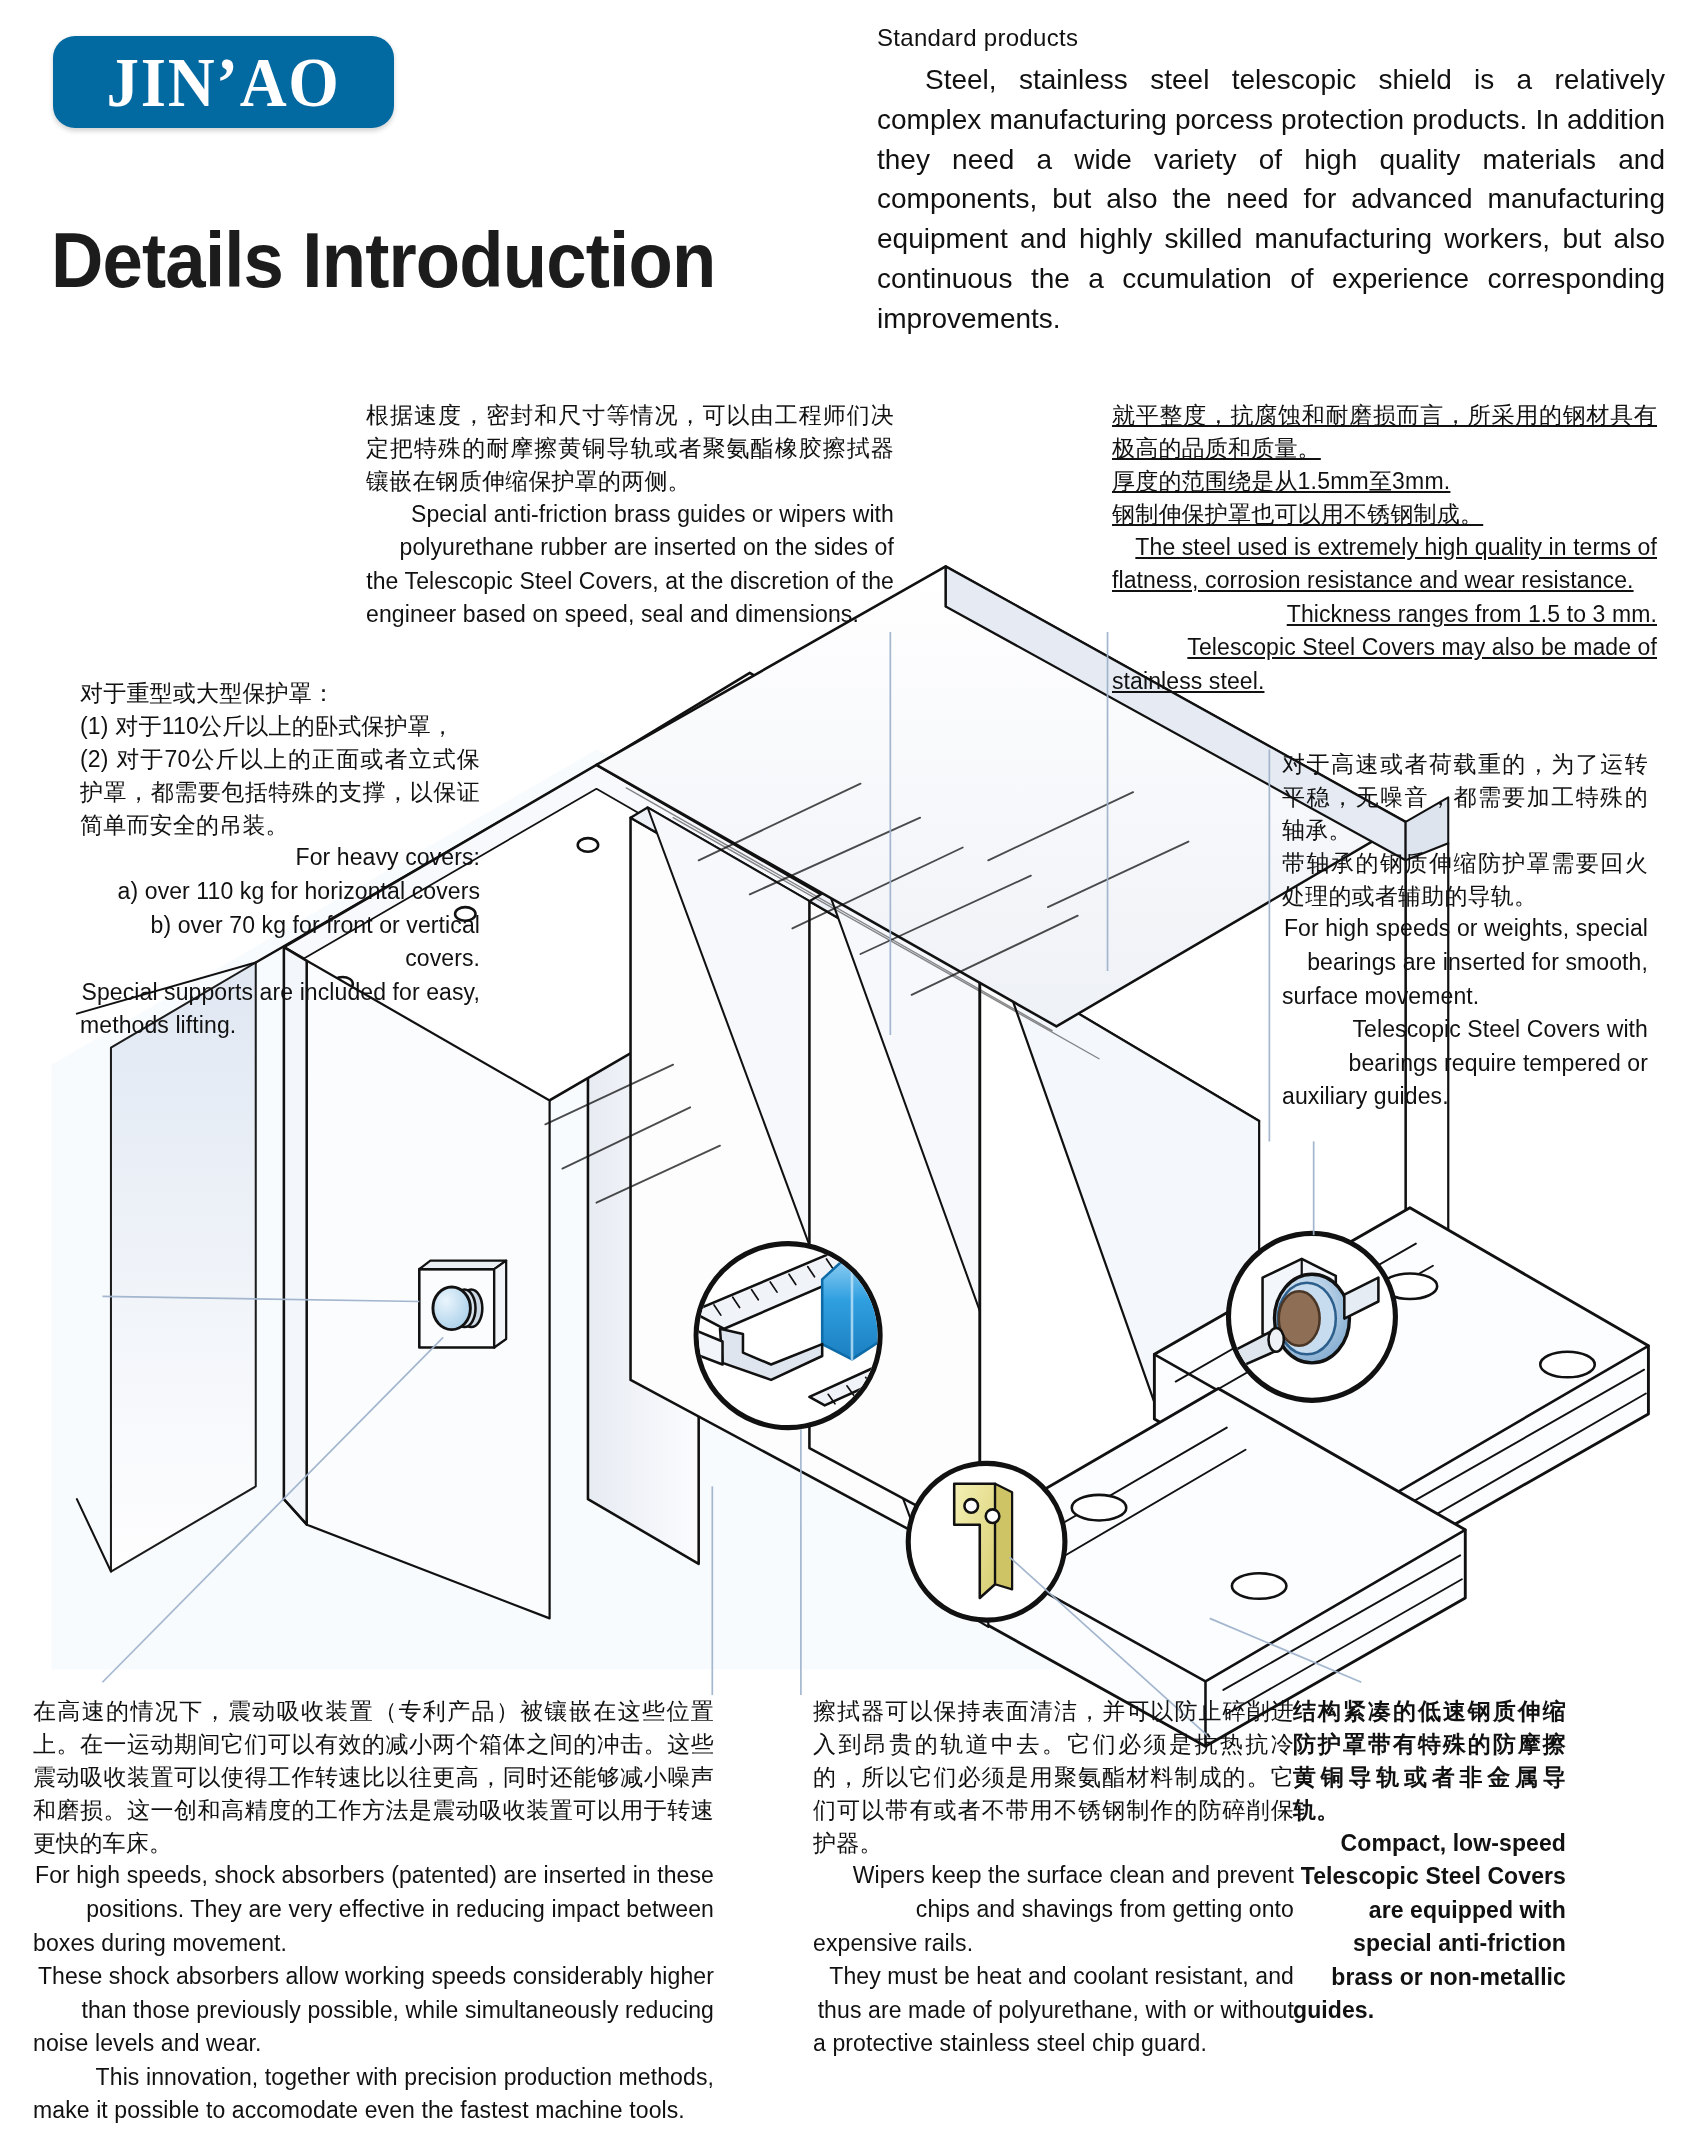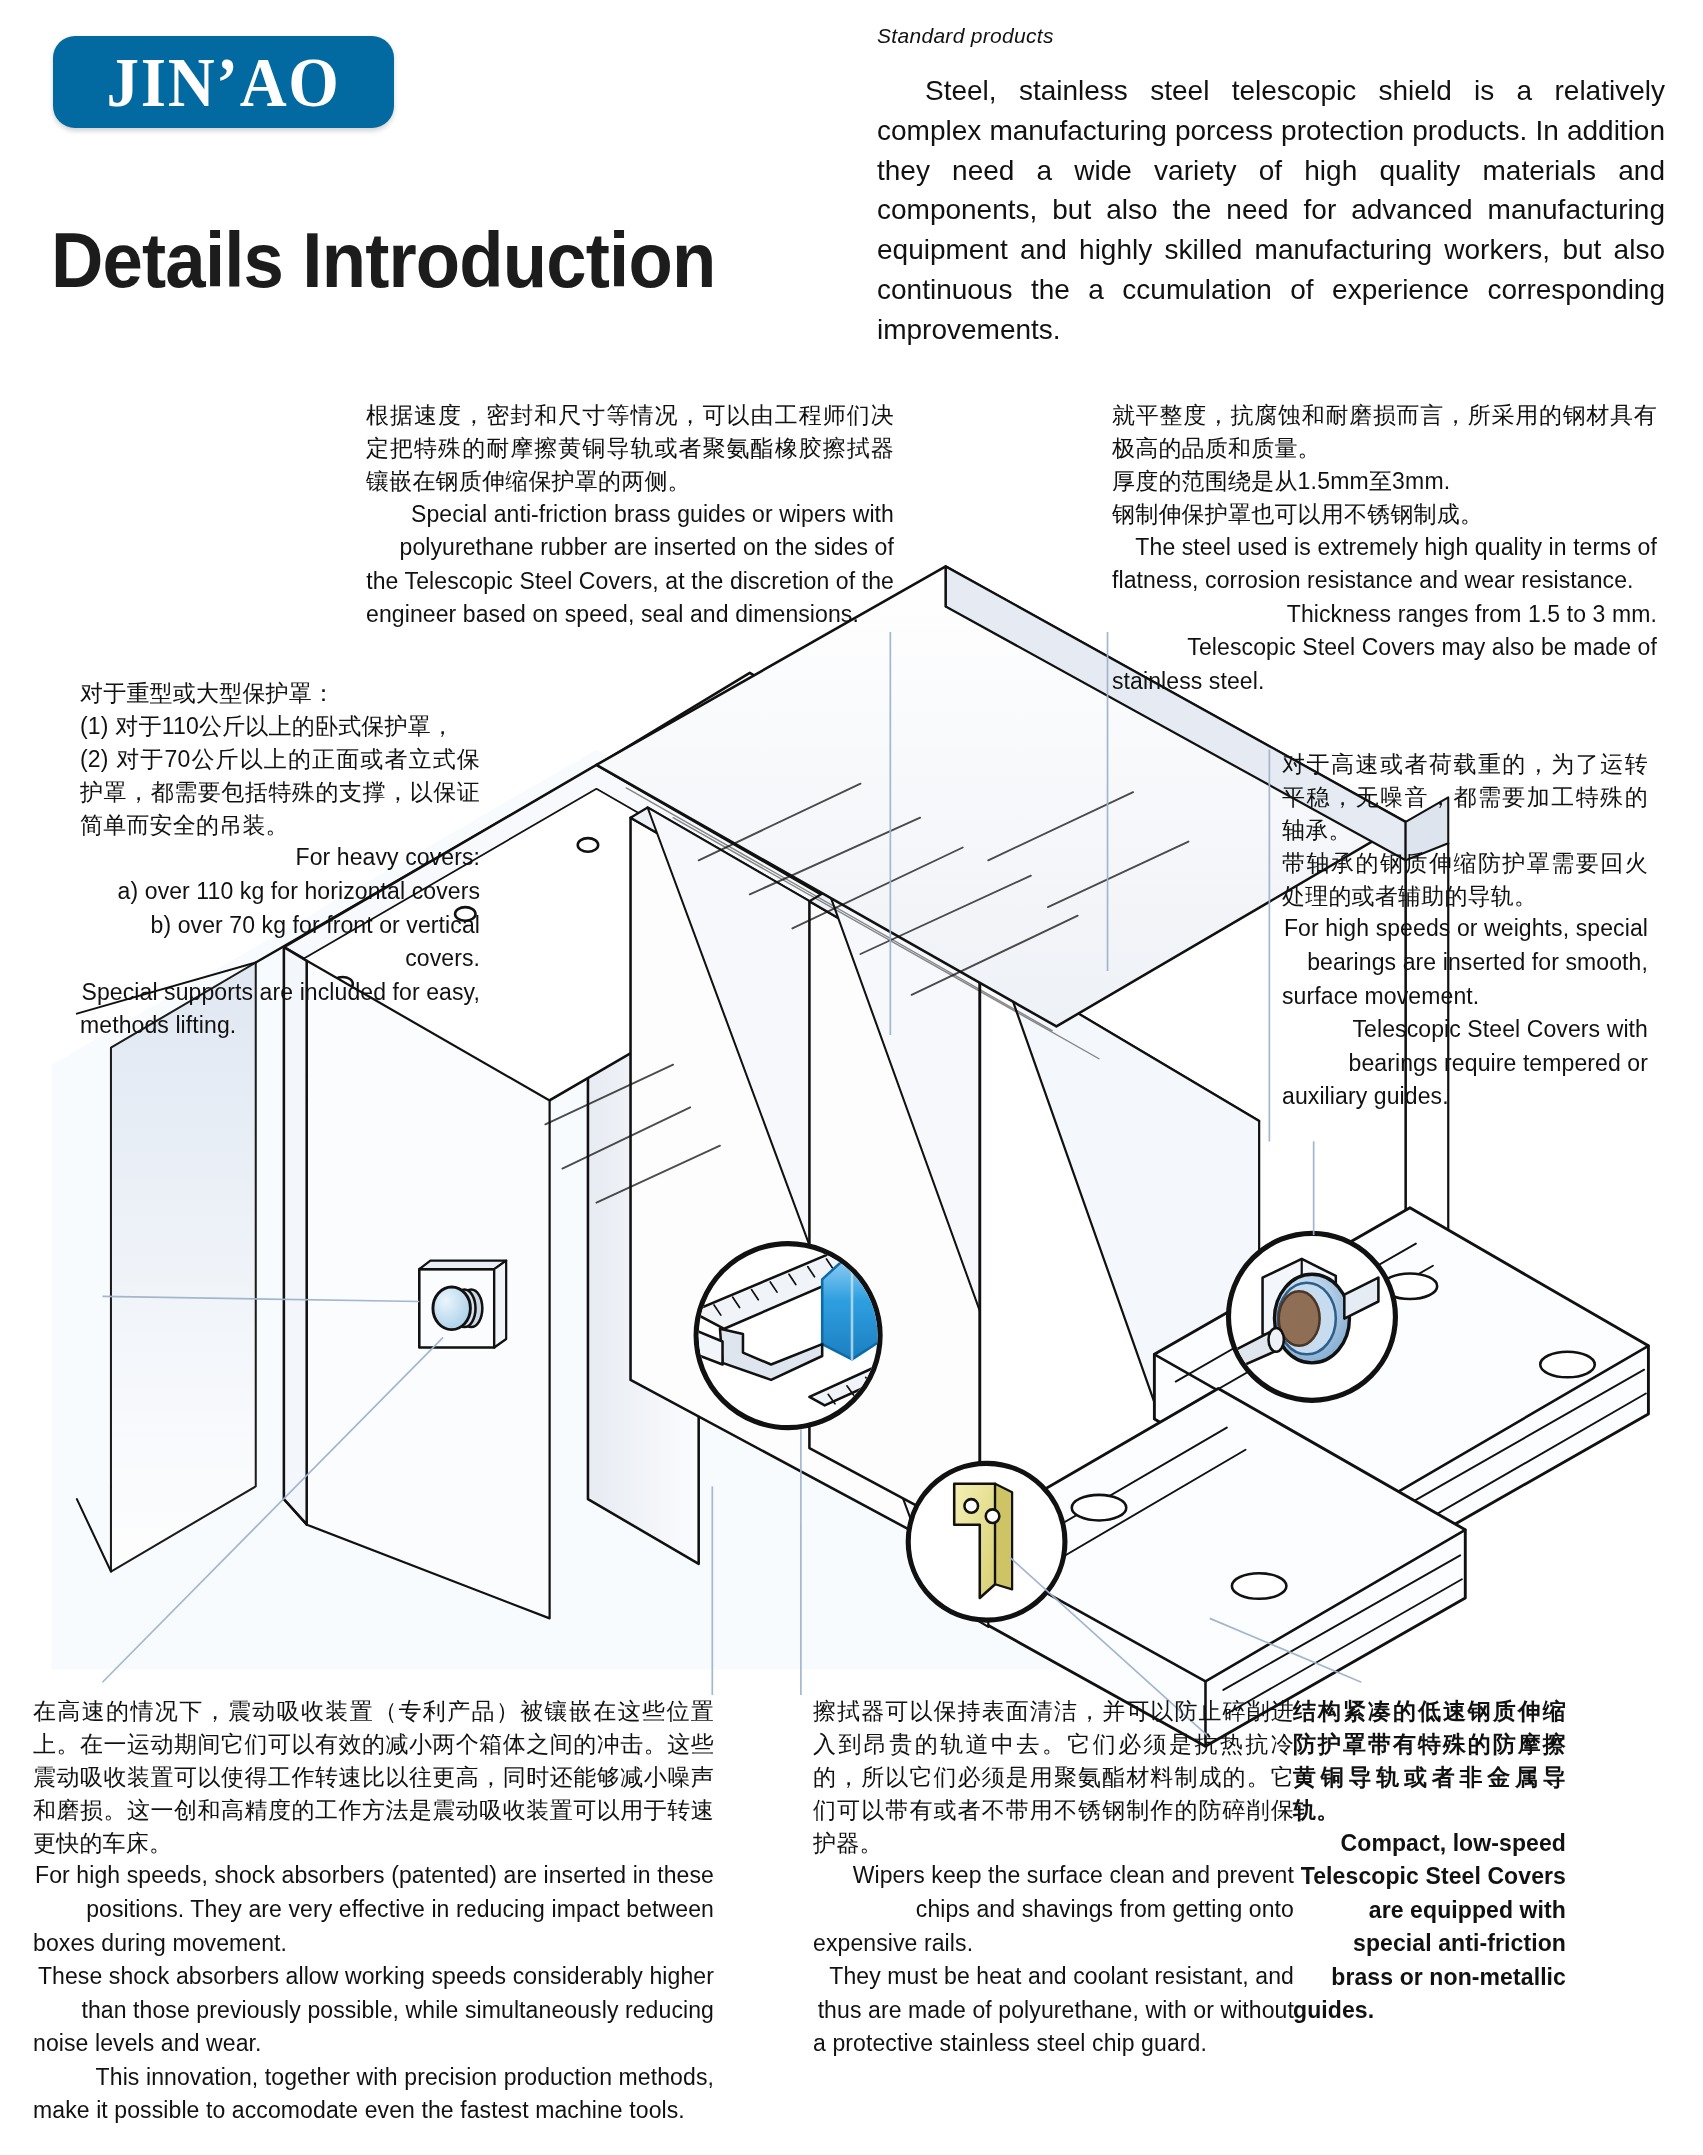--- a/index.html
+++ b/index.html
@@ -14,32 +14,32 @@
         font-size:65px;color:#fff;letter-spacing:1.7px;line-height:1;
         transform:scaleY(1.08);}
 
   
   #title{position:absolute;left:51px;top:215px;font-size:78px;font-weight:bold;
          letter-spacing:-0.9px;color:#1c1c1c;transform:scaleX(.93);transform-origin:left center;
          white-space:nowrap;}
 
   
   #hdr{position:absolute;left:877px;top:24px;width:788px;}
-  #hdr .h-title{font-size:21px;margin-bottom:23px;letter-spacing:0.3px;font-style:italic;}
+  #hdr .h-title{font-size:24px;margin-bottom:8px;letter-spacing:0.3px;}
   #hdr .h-body{font-size:28px;line-height:1.42;text-indent:48px;text-align:justify;}
 
   
   .callout{position:absolute;}
   .callout .cn{font-size:23px;line-height:1.43;letter-spacing:0.2px;}
   .callout .en{font-size:23px;line-height:1.46;letter-spacing:0.1px;text-align:right;}
   .callout p{margin:0;}
   .j  {text-align:justify;text-align-last:left;}
 
   #c-wipers   {left:366px; top:399px; width:528px;}
-  #c-steel    {left:1112px;top:399px; width:545px;}
+  #c-steel    {left:1112px;top:399px; width:545px;text-decoration:underline;}
   #c-heavy    {left:80px;  top:677px; width:400px;}
   #c-bearings {left:1282px;top:748px; width:366px;}
   #c-shock    {left:33px;  top:1695px;width:681px;}
   #c-wipe2    {left:813px; top:1695px;width:481px;}
   #c-compact  {left:1293px;top:1695px;width:273px;font-weight:bold;}
 
   
   #art{position:absolute;left:0;top:0;width:1704px;height:2155px;pointer-events:none;}
 </style>
 </head>

